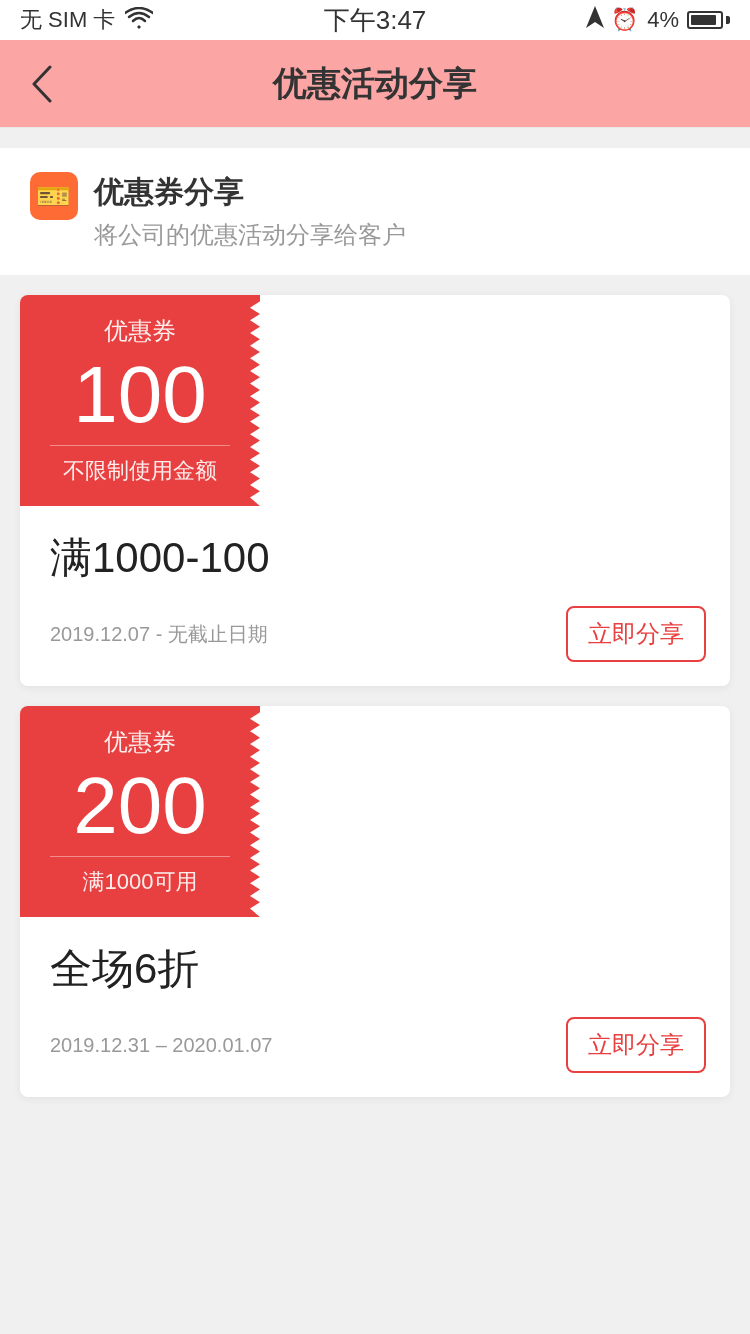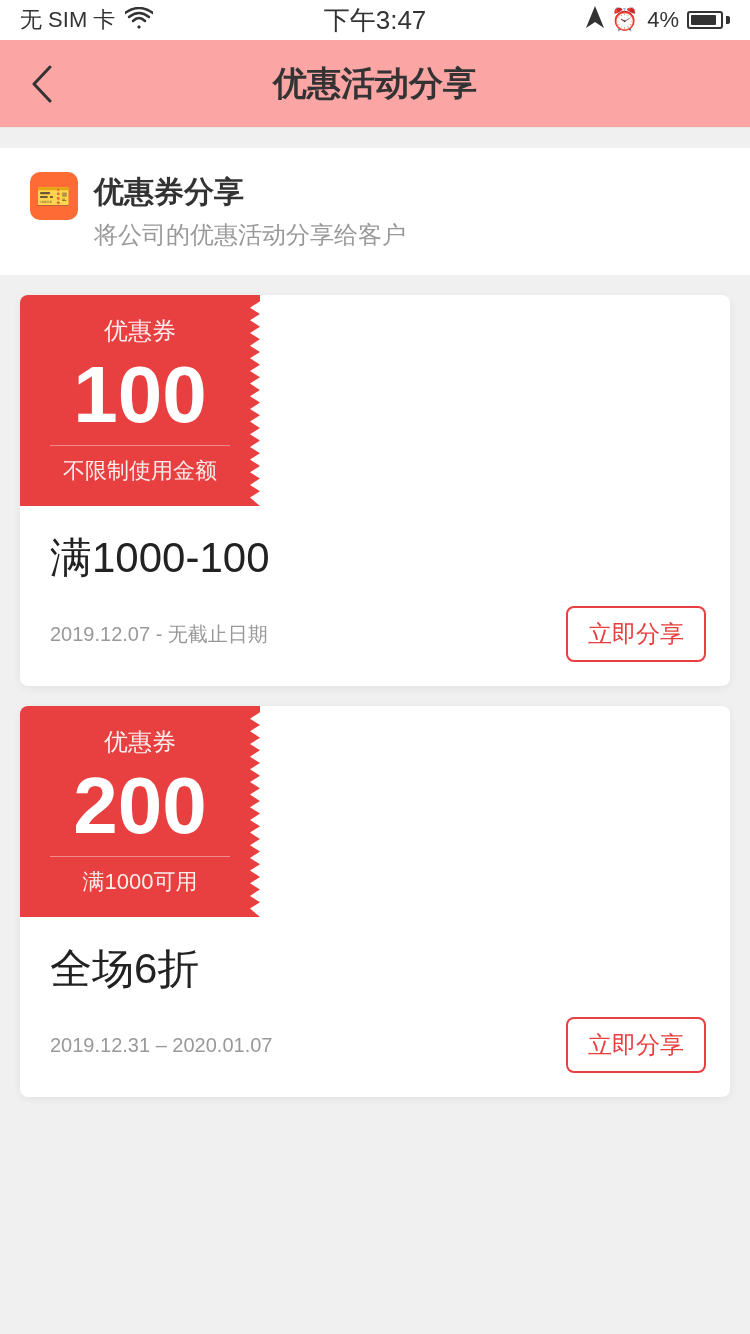--- a/index.html
+++ b/index.html
@@ -211,21 +211,21 @@
     }
 
     .coupon-label {
       color: rgba(255,255,255,0.9);
       font-size: 24px;
       margin-bottom: 8px;
     }
     .coupon-amount {
       color: #fff;
       font-size: 80px;
-      font-weight: 700;
+      font-weight: 400;
       line-height: 1;
       margin-bottom: 10px;
     }
     .coupon-divider {
       width: 180px;
       height: 1px;
       background: rgba(255,255,255,0.4);
       margin-bottom: 10px;
     }
     .coupon-condition {

